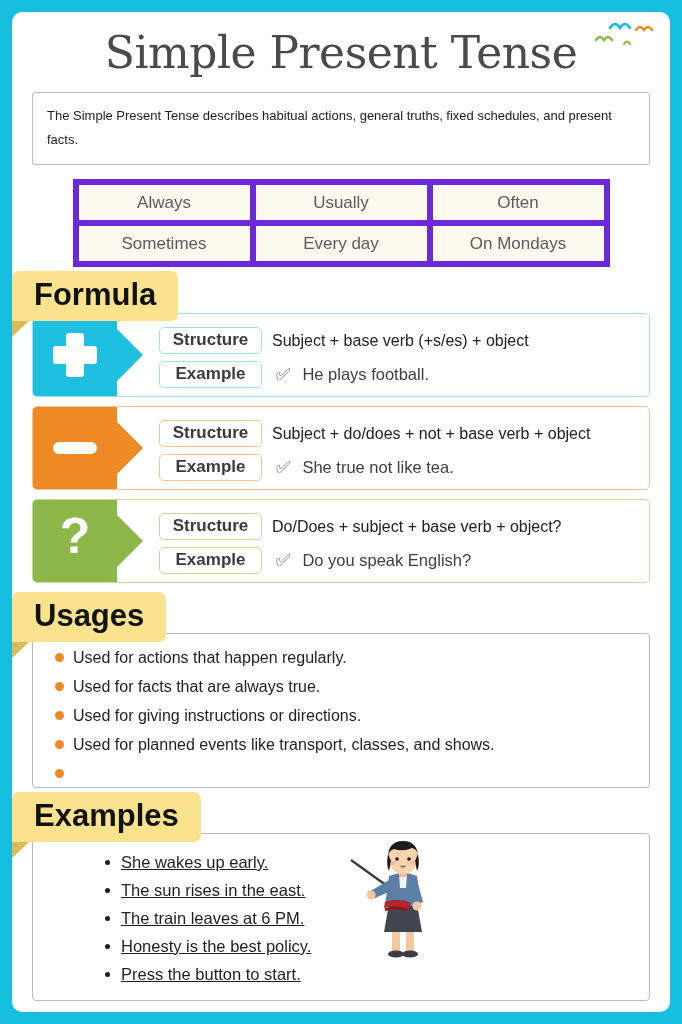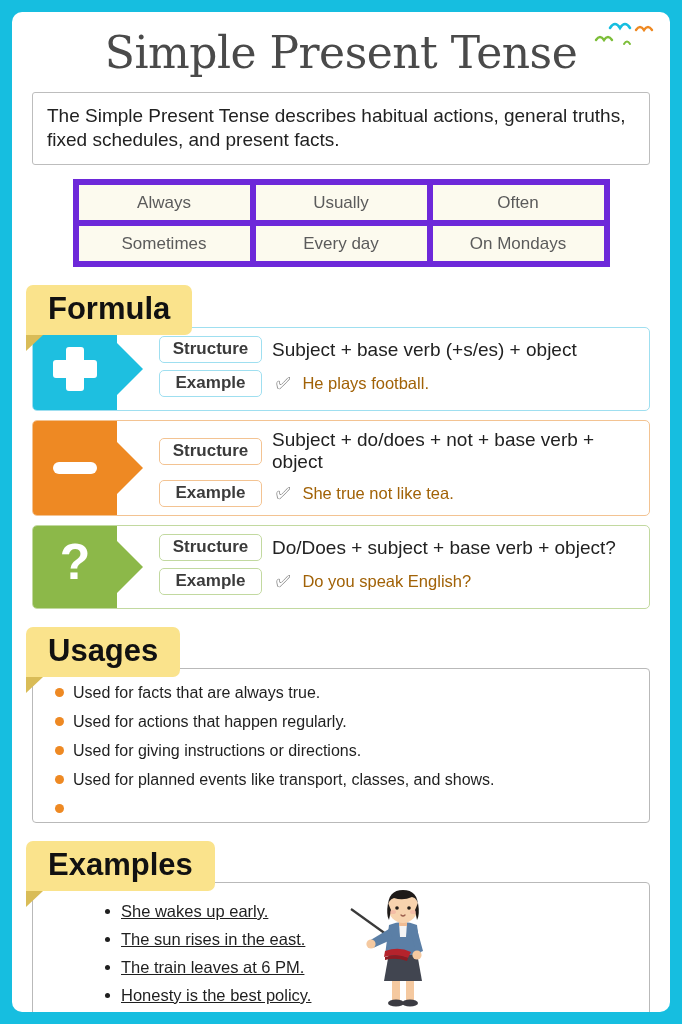--- a/index.html
+++ b/index.html
@@ -47,21 +47,21 @@
     width: 70px;
     height: 40px;
   }
 
   
   .intro {
     margin: 6px 20px 0 20px;
     border: 1px solid #bdbdbd;
     border-radius: 3px;
     padding: 11px 14px 12px 14px;
-    font-size: 19px;
+    font-size: 13px;
     line-height: 24px;
     color: #222;
   }
 
   
   .adv-table {
     margin: 14px auto 0 auto;
     width: 537px;
     border-collapse: collapse;
     table-layout: fixed;
@@ -69,21 +69,21 @@
   .adv-table td {
     background: #FCFAEE;
     border: 6px solid #6d28d9;
     height: 41px;
     text-align: center;
     font-size: 17px;
     color: #5b5b5b;
   }
 
   
-  .banner-row { position: relative; margin-top: 18px; padding-left: 14px; }
+  .banner-row { position: relative; margin-top: 4px; padding-left: 0; }
   .banner {
     position: relative;
     display: inline-block;
     background: #FAE38C;
     border-radius: 7px 7px 7px 0;
     padding: 5px 22px 7px 22px;
     font-size: 31px;
     font-weight: bold;
     line-height: 38px;
     color: #111;
@@ -140,21 +140,21 @@
   }
   .f-row.blue   .f-icon::after { color: #1EBFE0; }
   .f-row.orange .f-icon::after { color: #EE8923; }
   .f-row.green  .f-icon::after { color: #8CB849; }
 
   .f-body {
     flex: 1;
     padding: 8px 0 8px 42px;
     display: flex;
     flex-direction: column;
-    justify-content: flex-start;
+    justify-content: flex-end;
     gap: 7px;
   }
   .f-line { display: flex; align-items: center; }
   .f-tag {
     display: inline-block;
     min-width: 103px;
     text-align: center;
     border: 1px solid;
     border-radius: 5px;
     padding: 2px 7px 3px 7px;
@@ -162,29 +162,29 @@
     font-weight: bold;
     color: #3b3b3b;
     background: #fff;
   }
   .f-row.blue   .f-tag { border-color: #9fdff0; }
   .f-row.orange .f-tag { border-color: #f3c392; }
   .f-row.green  .f-tag { border-color: #c2d9a0; }
 
   .f-text {
     margin-left: 10px;
-    font-size: 19px;
+    font-size: 16px;
     color: #222;
   }
   .f-check {
     margin-left: 14px;
     font-size: 17px;
     color: #555;
   }
-  .f-example-text { margin-left: 12px; font-size: 16.5px; color: #a16207; }
+  .f-example-text { margin-left: 12px; font-size: 16.5px; color: #404040; }
 
   
   .card {
     margin: -9px 20px 0 20px;
     border: 1px solid #b9b9b9;
     border-radius: 4px;
     background: #fff;
     position: relative;
     z-index: 1;
   }
@@ -322,25 +322,25 @@
     </div>
   </div>
 
   <div class="banner-row">
     <span class="banner">Usages</span>
   </div>
   <div class="card usages-card">
     <ul>
       <li>
           <span class="dot"></span>
-          <span>Used for facts that are always true.</span>
+          <span>Used for actions that happen regularly.</span>
         </li>
       <li>
           <span class="dot"></span>
-          <span>Used for actions that happen regularly.</span>
+          <span>Used for facts that are always true.</span>
         </li>
       <li>
           <span class="dot"></span>
           <span>Used for giving instructions or directions.</span>
         </li>
       <li>
           <span class="dot"></span>
           <span>Used for planned events like transport, classes, and shows.</span>
         </li>
       <li>

